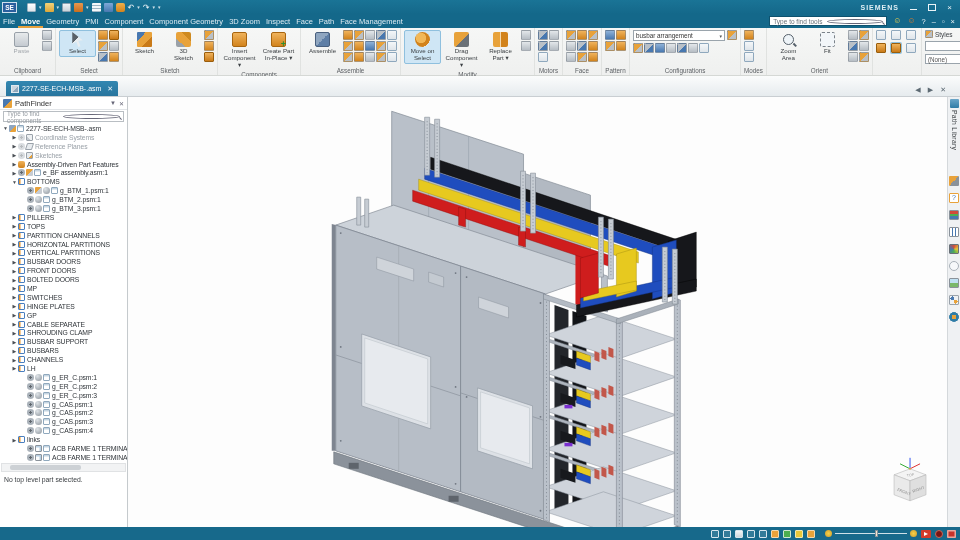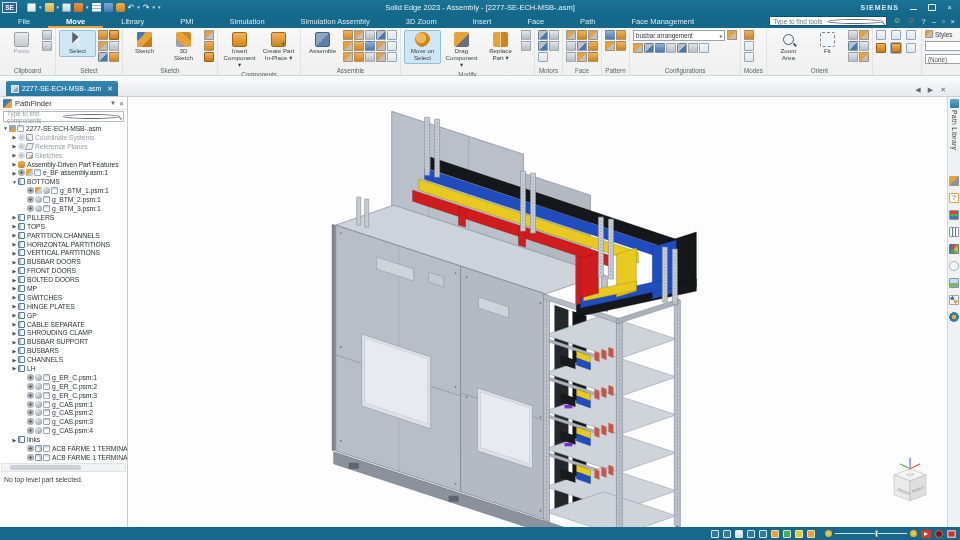--- a/index.html
+++ b/index.html
@@ -26,21 +26,21 @@
   .tb-right { margin-left:auto; display:flex; align-items:center; gap:10px; padding-right:6px; }
   .siemens { font-size:7px; font-weight:bold; letter-spacing:1px; color:#dfeef4; }
   .winbtns { display:flex; gap:9px; align-items:center; }
   .wb { width:9px; height:9px; position:relative; color:#eaf3f7; font-size:8px; line-height:9px; text-align:center; }
   .wb.min::after { content:""; position:absolute; left:1px; right:1px; bottom:2px; height:1px; background:#eaf3f7; }
   .wb.max::after { content:""; position:absolute; left:1px; top:1px; width:6px; height:5px; border:1px solid #eaf3f7; }
 
   
   .menubar { position:absolute; left:0; top:14px; width:960px; height:14px; background:#14688a;
     display:flex; align-items:stretch; color:#dcebf2; font-size:7.5px; }
-  .menu-item { padding:0 18px; display:flex; align-items:center; cursor:default; }
+  .menu-item { padding:0 3px; display:flex; align-items:center; cursor:default; }
   .menu-item.active { color:#fff; font-weight:bold; box-shadow:inset 0 -2px 0 #e9a13b; }
   .mb-right { margin-left:auto; display:flex; align-items:center; gap:6px; padding-right:5px; }
   .findbox { width:118px; height:10px; background:#fff; border:1px solid #0e526e; display:flex; align-items:center; padding:0 3px; }
   .findbox span { color:#6b737a; font-size:6.5px; flex:1; }
   .mag { width:5px; height:5px; border:1px solid #667; border-radius:50%; position:relative; flex:0 0 auto;}
   .mag::after { content:""; position:absolute; width:3px; height:1px; background:#667; right:-3px; bottom:-1px; transform:rotate(45deg); }
   .smiley { font-size:8px; line-height:10px; }
   .smiley.y { color:#f2d24a; } .smiley.o { color:#e07b2a; }
   .mbtn { color:#e8f2f6; font-size:7.5px; }
 
@@ -182,40 +182,39 @@
         <span class="dn">▾</span>
       <span class="qi grid"></span>
       <span class="qi table"></span>
       <span class="qi shape"></span>
       <span class="arr">↶</span>
         <span class="dn">▾</span>
       <span class="arr">↷</span>
         <span class="dn">▾</span>
       <span class="dn">▾</span>
     </div>
-    <div class="title-center">Solid Edge 2023 - Assembly - [2277-SE-ECH-MSB-.asm]</div>
     <div class="tb-right">
       <span class="siemens">SIEMENS</span>
       <div class="winbtns">
         <span class="wb min"></span>
         <span class="wb max"></span>
         <span class="wb">×</span>
       </div>
     </div>
   </div>
 
   <div class="menubar">
     <span class="menu-item">File</span>
     <span class="menu-item active">Move</span>
-    <span class="menu-item">Library</span>
+    <span class="menu-item">Geometry</span>
     <span class="menu-item">PMI</span>
-    <span class="menu-item">Simulation</span>
-    <span class="menu-item">Simulation Assembly</span>
+    <span class="menu-item">Component</span>
+    <span class="menu-item">Component Geometry</span>
     <span class="menu-item">3D Zoom</span>
-    <span class="menu-item">Insert</span>
+    <span class="menu-item">Inspect</span>
     <span class="menu-item">Face</span>
     <span class="menu-item">Path</span>
     <span class="menu-item">Face Management</span>
     <div class="mb-right">
       <div class="findbox">
         <span>Type to find tools</span>
         <span class="mag"></span>
       </div>
       <span class="smiley y">☺</span>
       <span class="smiley o">☺</span>

